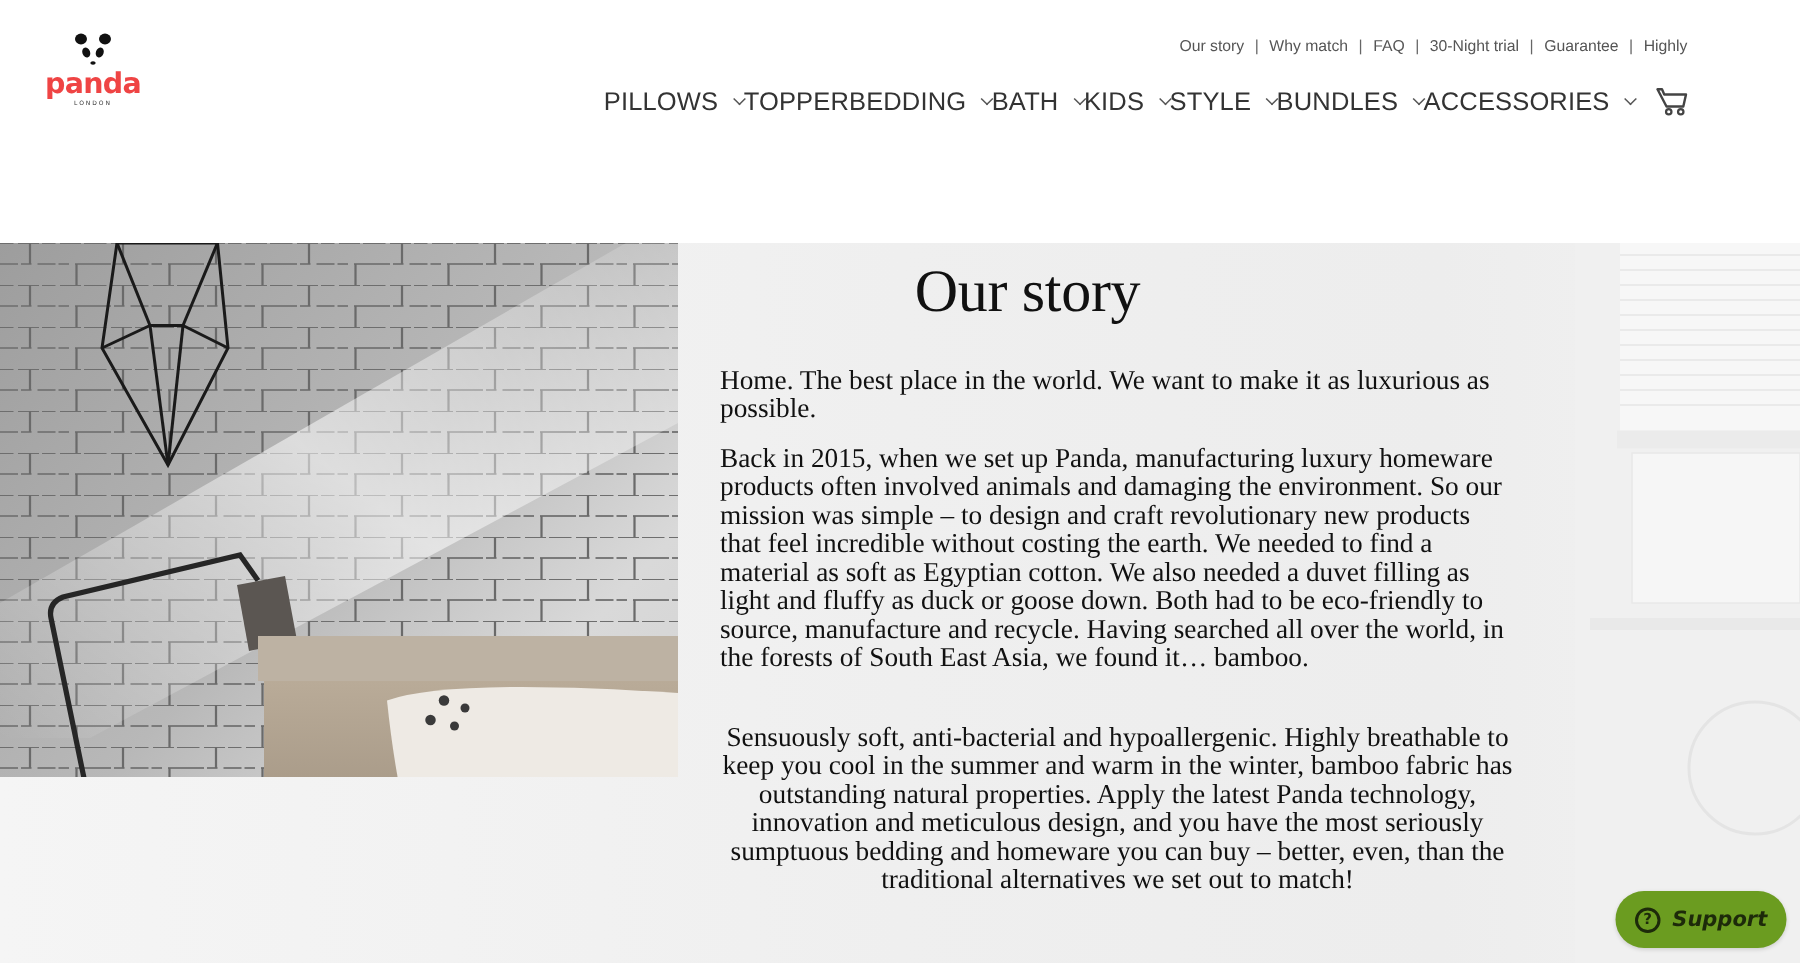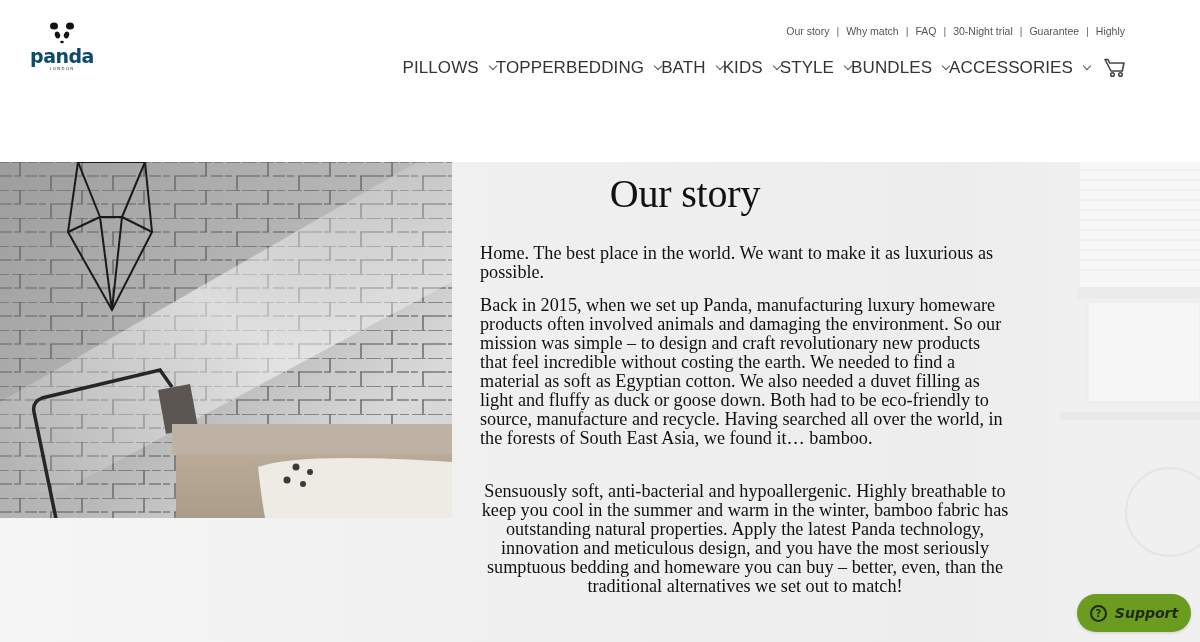--- a/index.html
+++ b/index.html
@@ -3,21 +3,21 @@
   <meta charset="utf-8">
   <style>
     * { box-sizing: border-box; margin: 0; padding: 0; }
     html, body { width: 1200px; height: 642px; overflow: hidden; background: #ffffff; }
     body { position: relative; font-family: "Liberation Sans", sans-serif; color: #222; }
 
     
     .header { position: absolute; top: 0; left: 0; width: 1200px; height: 162px; background: #fff; }
     .logo { position: absolute; left: 32px; top: 22px; width: 60px; height: 52px; display: flex; flex-direction: column; align-items: center; }
     .logo svg { display: block; }
-    .logo .wordmark { font-family: "DejaVu Sans", sans-serif; font-weight: bold; font-size: 19px; line-height: 18px; letter-spacing: -0.5px; color: #0c4a6e; margin-top: 1px; }
+    .logo .wordmark { font-family: "DejaVu Sans", sans-serif; font-weight: bold; font-size: 19px; line-height: 18px; letter-spacing: -0.5px; color: #ef4444; margin-top: 1px; }
     .logo .sub { font-family: "DejaVu Sans", sans-serif; font-size: 4px; letter-spacing: 1.3px; color: #333; margin-top: 1px; }
 
     .utility-nav { position: absolute; right: 75px; top: 25px; display: flex; align-items: center; font-size: 10.5px; color: #555; }
     .utility-nav a { color: #555; text-decoration: none; cursor: pointer; }
     .utility-nav .sep { margin: 0 7px; color: #666; }
 
     .main-nav { position: absolute; right: 74px; top: 58px; display: flex; align-items: flex-start; }
     .nav-item { display: flex; align-items: center; font-size: 17px; color: #333; cursor: pointer; letter-spacing: 0.1px; }
     .nav-item:first-child { margin-left: 0; }
     .nav-item .chev { display: inline-block; width: 6px; height: 6px; border-right: 1.3px solid #555; border-bottom: 1.3px solid #555; transform: rotate(45deg); margin-left: 11px; margin-top: -4px; }

